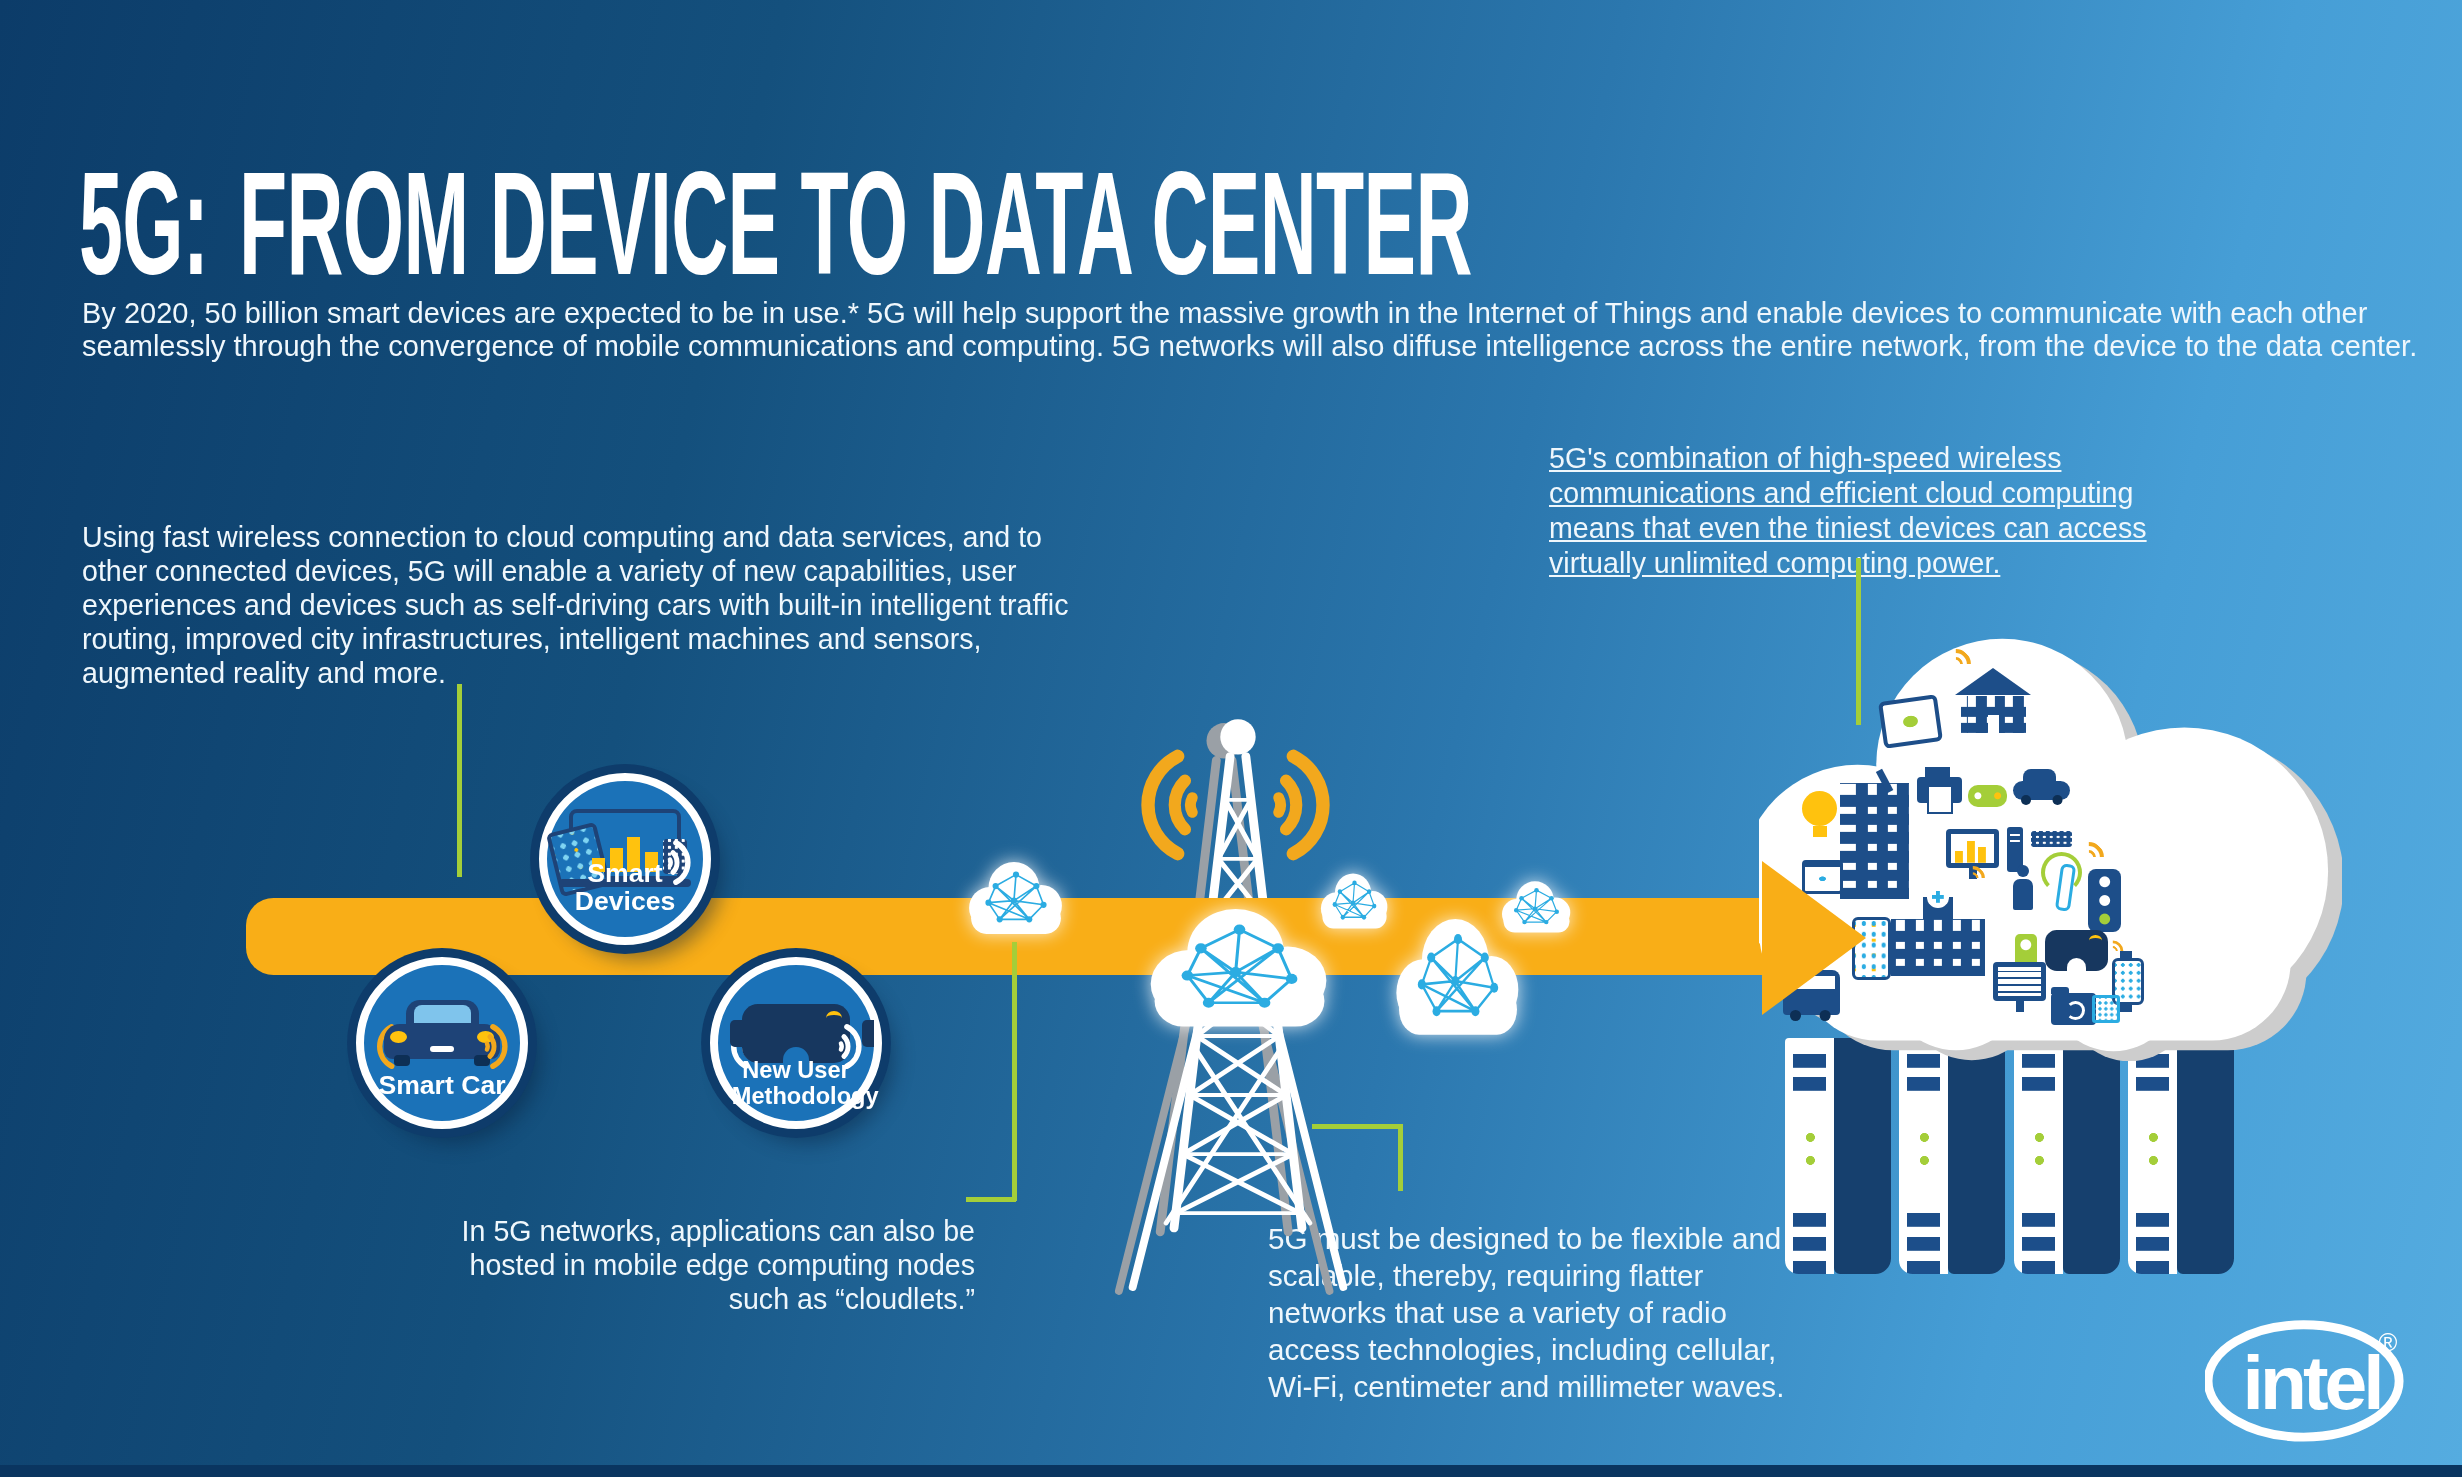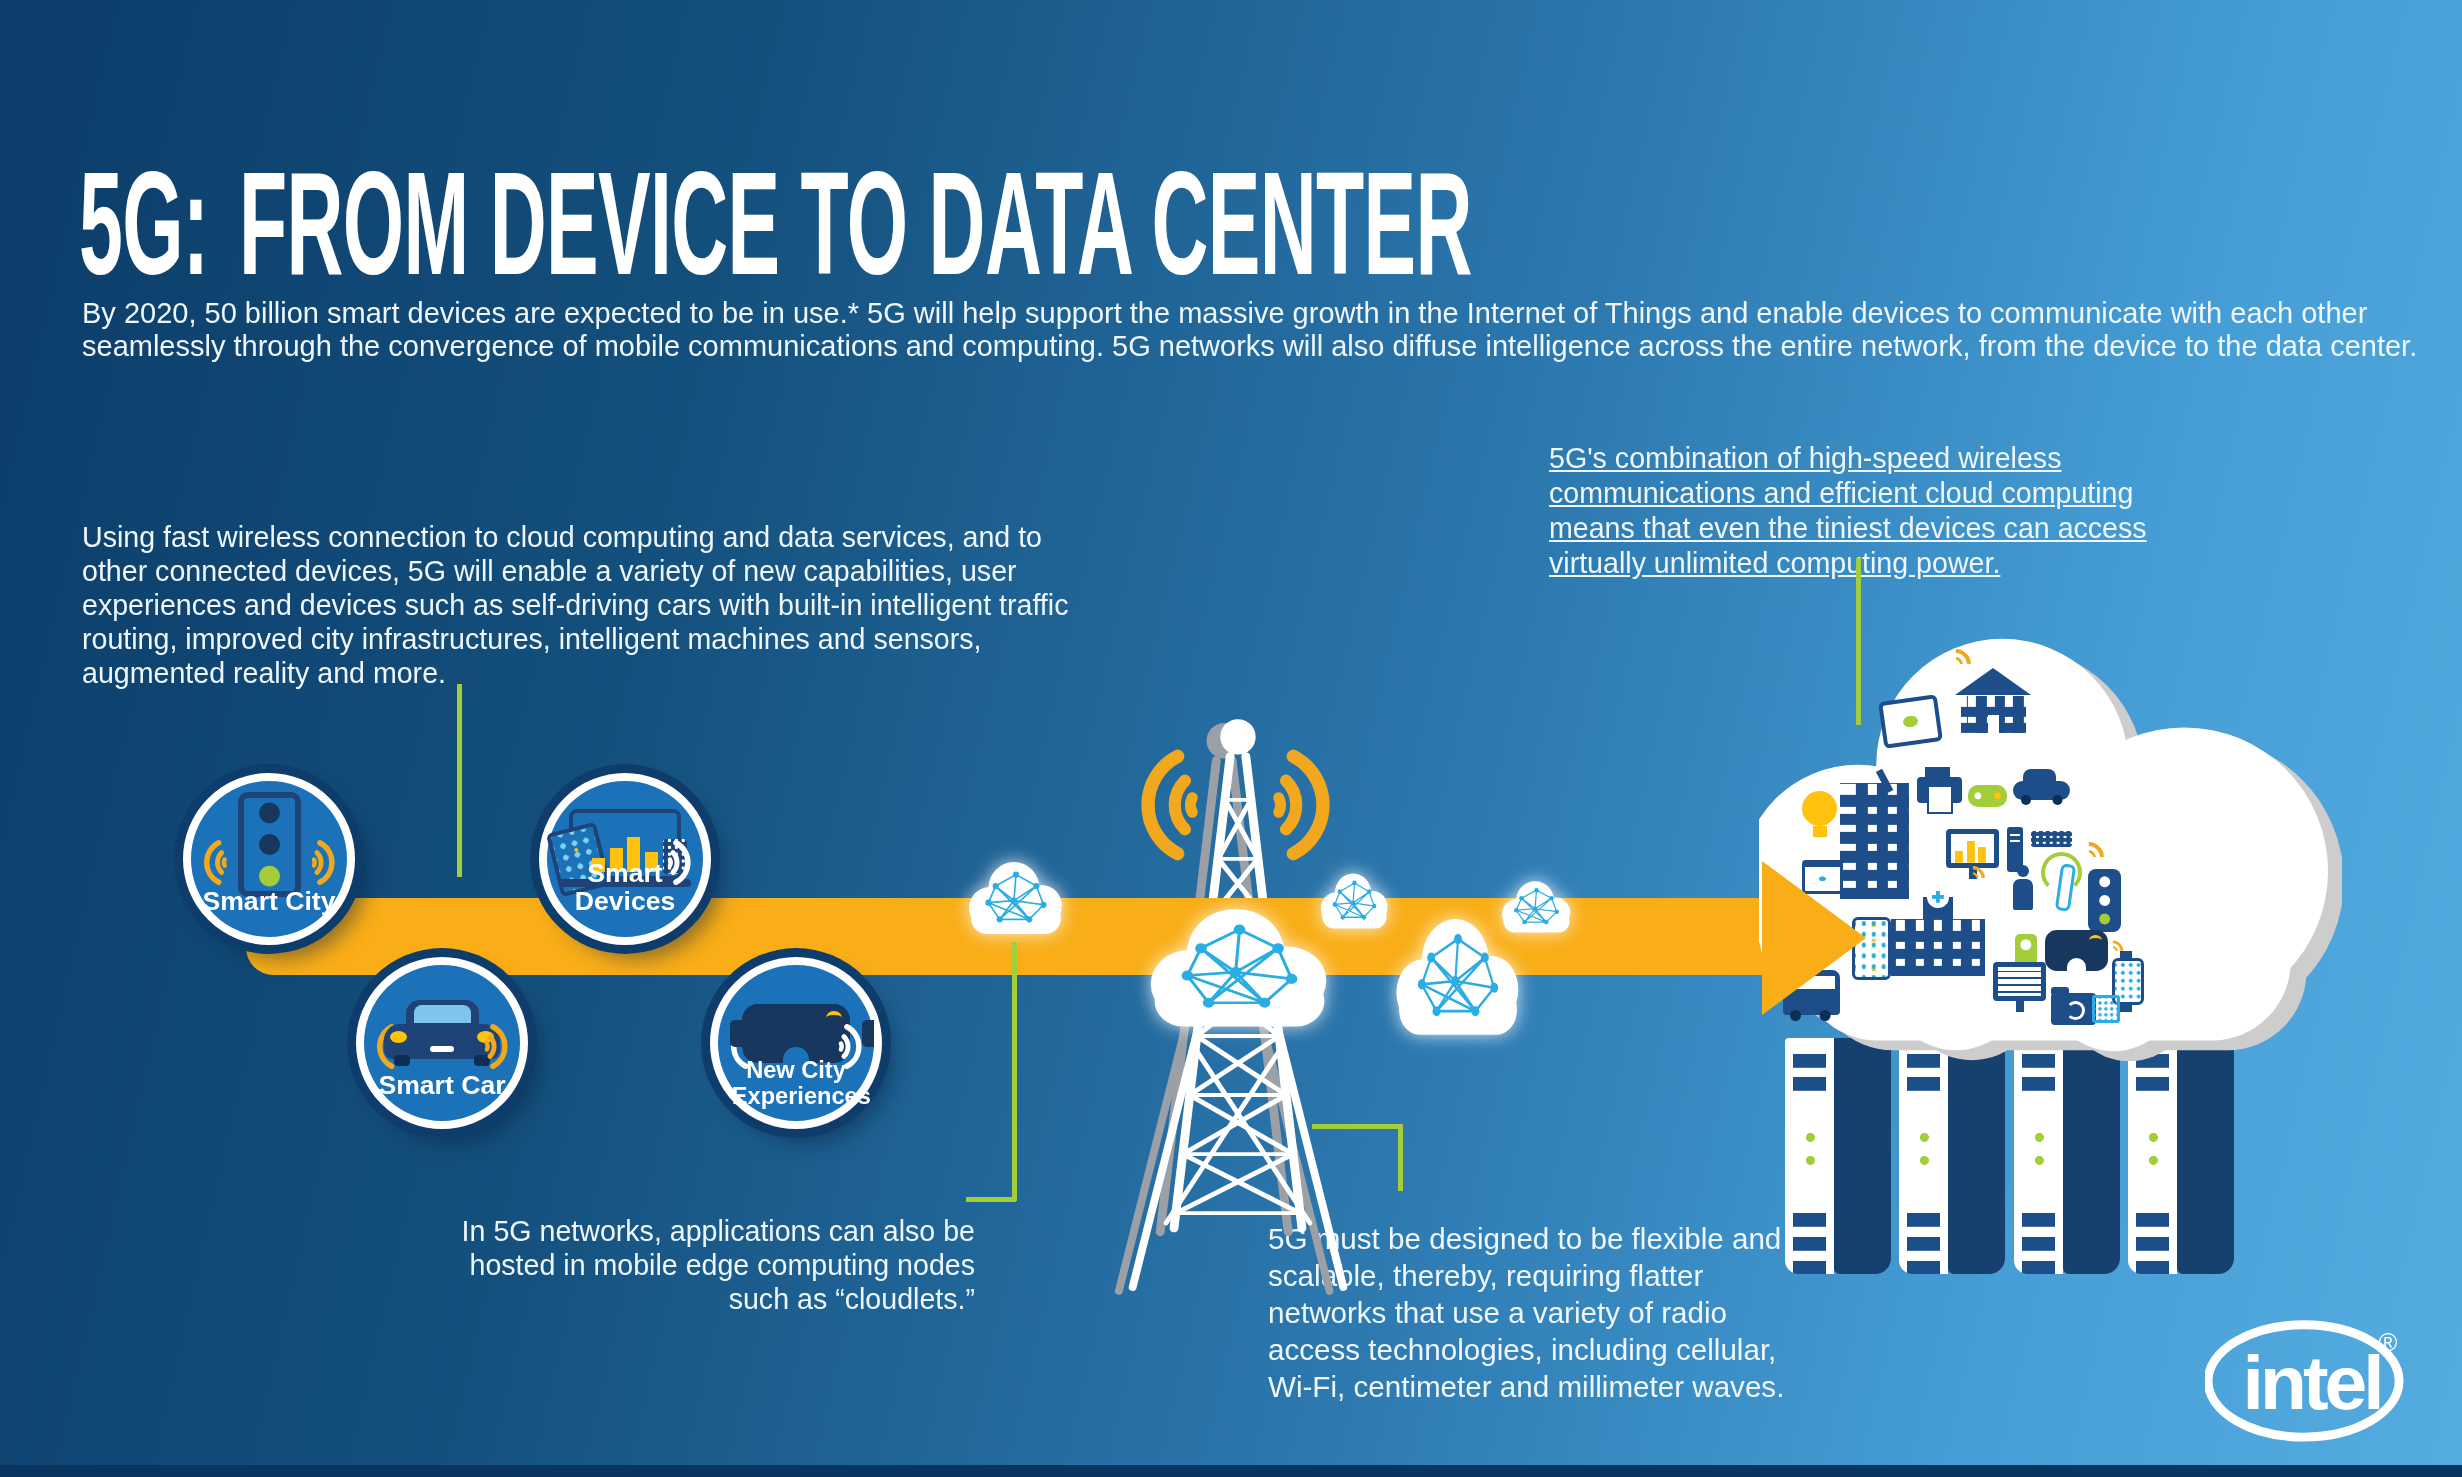--- a/index.html
+++ b/index.html
@@ -323,32 +323,20 @@
     <div class="mi mi-vrbig" style="left:286px;top:303px;"></div>
     <div class="mi mi-monitor mi-montext" style="left:234px;top:335px;"></div>
     <div class="mi mi-watch" style="left:353px;top:331px;"></div>
     <div class="mi mi-wifi" style="left:339px;top:309px;transform:scale(.7);"></div>
     <div class="mi mi-folder" style="left:292px;top:366px;"></div>
     <div class="mi mi-chip" style="left:333px;top:368px;"></div>
     <div class="mi mi-bus" style="left:23.6px;top:343px;"></div>
     <div class="mi mi-wifi" style="left:13.8px;top:301px;"></div>
   </div>
 
-  <div class="bubble" style="left:183px;top:773px;">
-    <svg class="arcs l c-yellow" viewBox="0 0 60 100">
-        <use href="#sym-arcs"></use>
-      </svg>
-    <div class="iconzone">
-        <div class="tl-big"></div>
-      </div>
-    <svg class="arcs r c-yellow" viewBox="0 0 60 100">
-        <use href="#sym-arcs"></use>
-      </svg>
-    <div class="blabel">Smart City</div>
-  </div>
 
   <div class="bubble" style="left:539px;top:773px;">
     <svg class="arcs l c-white" viewBox="0 0 60 100">
         <use href="#sym-arcs"></use>
       </svg>
     <div class="iconzone">
       <div class="laptop">
         <div class="dev-tablet"></div>
         <div class="bars">
             <i style="height:13.8px"></i>
@@ -394,21 +382,21 @@
       </svg>
     <div class="iconzone">
       <div class="vr-ic">
           <div class="notch"></div>
           <div class="glint"></div>
         </div>
     </div>
     <svg class="arcs r c-white" viewBox="0 0 60 100">
         <use href="#sym-arcs"></use>
       </svg>
-    <div class="blabel two">New City Experiences</div>
+    <div class="blabel two">New User Methodology</div>
   </div>
 
   <svg class="intel" viewBox="0 0 212 132">
     <ellipse cx="100" cy="70" rx="97" ry="57" fill="none" stroke="#FFFFFF" stroke-width="9"></ellipse>
     <text x="38" y="98" font-family="Liberation Sans, sans-serif" font-size="78" font-weight="bold" fill="#FFFFFF" letter-spacing="-4">intel</text>
     <text x="176" y="40" font-family="Liberation Sans, sans-serif" font-size="26" fill="#FFFFFF">®</text>
   </svg>
 
   <div class="bottom-strip"></div>
 </div>

